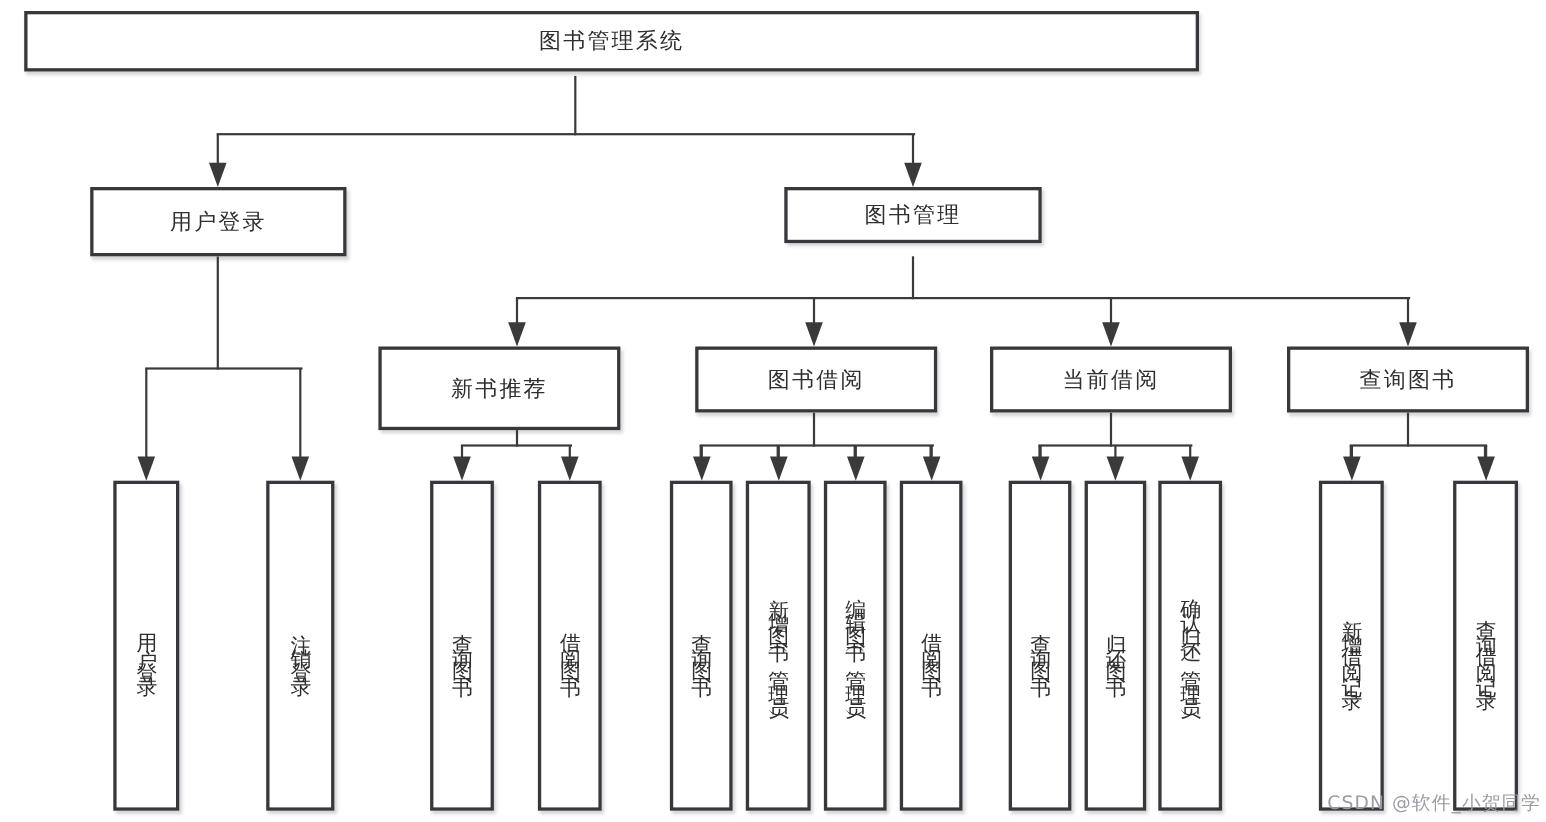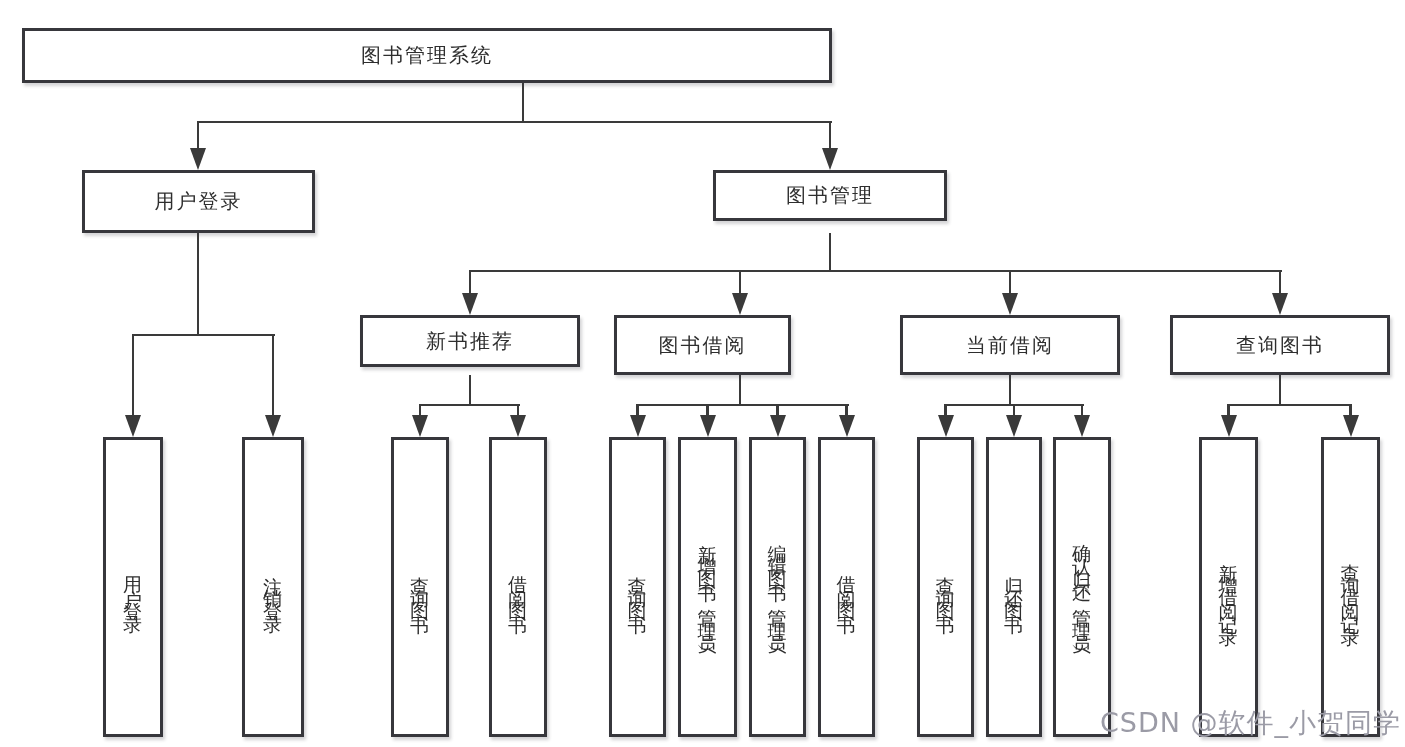--- a/index.html
+++ b/index.html
@@ -19,21 +19,21 @@
   .hbox{position:absolute;box-sizing:border-box;background:#fff;
         border:3px solid #37373c;display:flex;align-items:center;justify-content:center;
         font-size:20px;letter-spacing:2px;color:#2e2e2e;
         box-shadow:2px 3px 3px rgba(60,60,70,.22);}
   .vbox{position:absolute;box-sizing:border-box;background:#fff;
         border:3px solid #37373c;display:flex;align-items:center;justify-content:center;
         box-shadow:2px 3px 3px rgba(60,60,70,.22);}
   .vbox span{writing-mode:vertical-rl;text-orientation:mixed;
         font-size:19px;line-height:1;letter-spacing:13px;color:#2e2e2e;}
   .watermark{position:absolute;right:4px;bottom:6px;z-index:10;
-        font-size:27px;color:#9b9ba6;letter-spacing:1px;}
+        font-size:17px;color:#9b9ba6;letter-spacing:1px;}
 </style>
 </head>
 <body>
 
 <div>
 
   <div class="vl" style="left:521.75px;top:69px;height:54px"></div>
   <div class="hl" style="left:196.75px;top:120.75px;width:635px"></div>
   <div class="vl" style="left:196.75px;top:122px;height:27px"></div>
   <div class="tri" style="left:190px;top:148px"></div>
@@ -85,27 +85,27 @@
   <div class="vl" style="left:1080.75px;top:405px;height:11px"></div>
   <div class="tri" style="left:1074px;top:415px"></div>
 
   <div class="vl" style="left:1278.75px;top:375px;height:30.5px"></div>
   <div class="hl" style="left:1227.25px;top:403.75px;width:125px"></div>
   <div class="vl" style="left:1227.25px;top:405px;height:11px"></div>
   <div class="tri" style="left:1220.5px;top:415px"></div>
   <div class="vl" style="left:1349.25px;top:405px;height:11px"></div>
   <div class="tri" style="left:1342.5px;top:415px"></div>
 
-  <div class="hbox" style="left:22px;top:28px;width:810px;height:55px">图书管理系统</div>
+  <div class="hbox" style="left:22px;top:10px;width:1068px;height:55px">图书管理系统</div>
 
   <div class="hbox" style="left:82px;top:170px;width:233px;height:63px">用户登录</div>
   <div class="hbox" style="left:713px;top:170px;width:234px;height:51px">图书管理</div>
 
-  <div class="hbox" style="left:360px;top:315px;width:220px;height:52px">新书推荐</div>
-  <div class="hbox" style="left:614px;top:315px;width:177px;height:60px">图书借阅</div>
+  <div class="hbox" style="left:344px;top:315px;width:220px;height:76px">新书推荐</div>
+  <div class="hbox" style="left:632px;top:315px;width:220px;height:60px">图书借阅</div>
   <div class="hbox" style="left:900px;top:315px;width:220px;height:60px">当前借阅</div>
   <div class="hbox" style="left:1170px;top:315px;width:220px;height:60px">查询图书</div>
 
   <div class="vbox" style="left:103px;top:437px;width:60px;height:300px">
     <span>用户登录</span>
   </div>
   <div class="vbox" style="left:242px;top:437px;width:62px;height:300px">
     <span>注销登录</span>
   </div>
 

